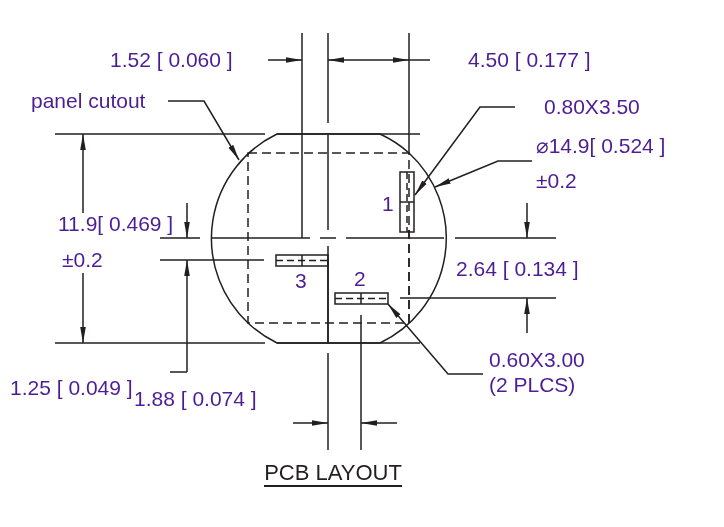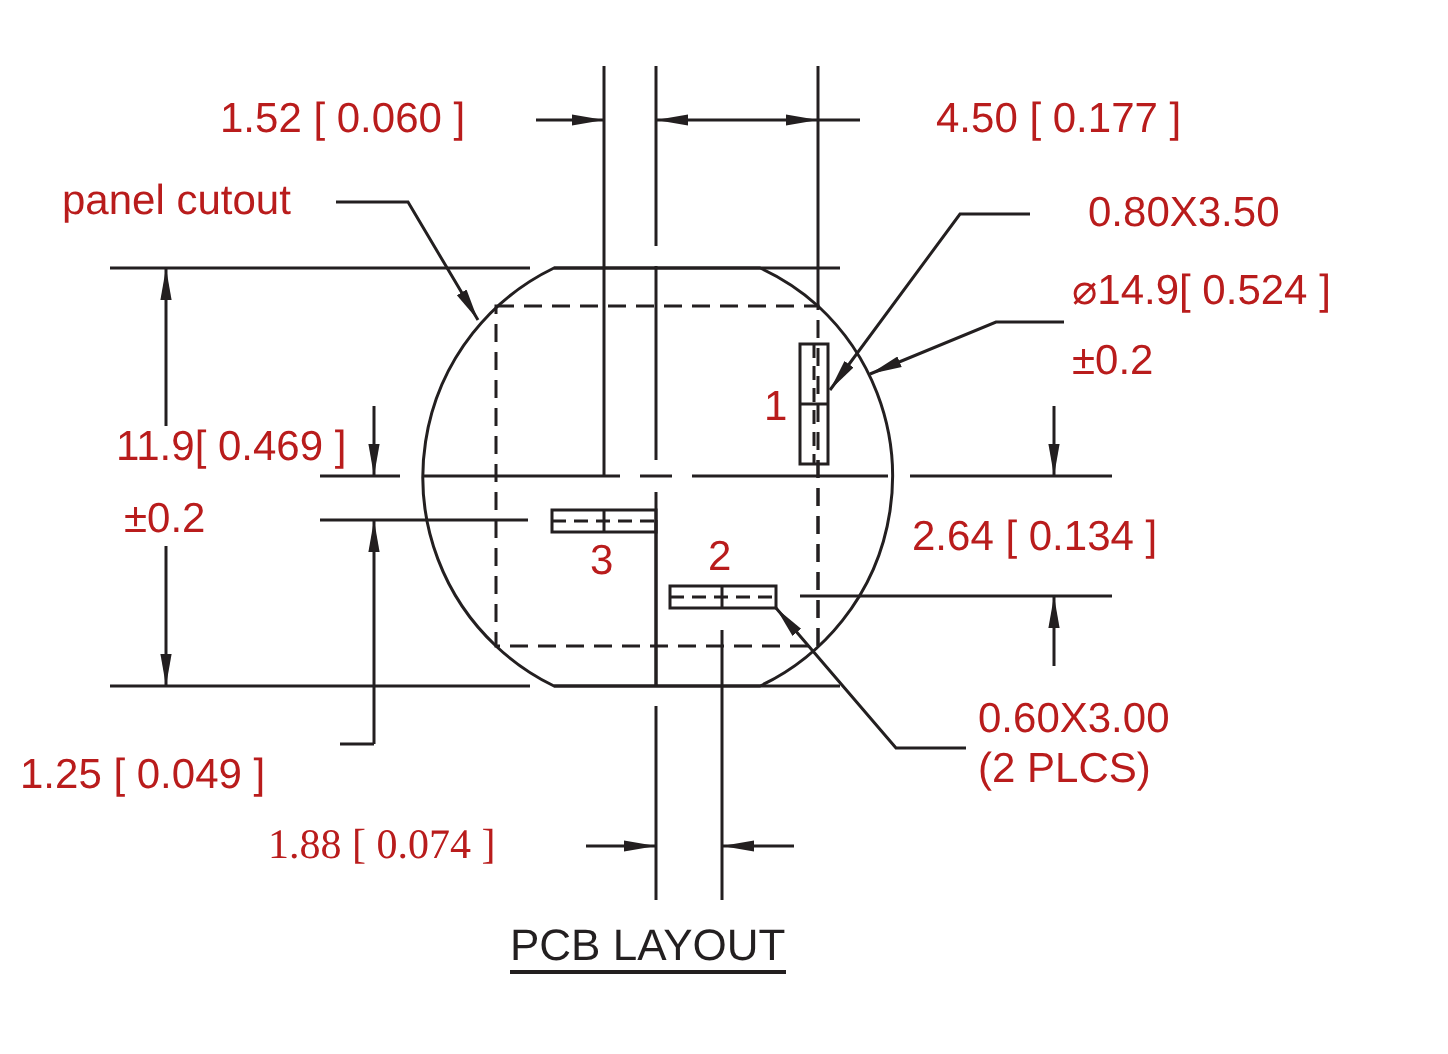--- a/index.html
+++ b/index.html
@@ -1,19 +1,19 @@
 <!DOCTYPE html>
 <html><head>
 <meta charset="utf-8">
 <style>
   html, body { margin:0; padding:0; background:#ffffff; }
   body { width:724px; height:527px; position:relative; overflow:hidden; font-family:"Liberation Sans", sans-serif; color:#231f20; }
   svg { position:absolute; left:0; top:0; }
-  .lbl { position:absolute; font-size:21px; line-height:1; white-space:nowrap; color:#b91c1c; }
-  .title { position:absolute; font-size:22px; line-height:1; white-space:nowrap; }
+  .lbl { position:absolute; font-size:21px; line-height:1; white-space:nowrap; color:#4c1d95; }
+  .title { position:absolute; font-size:22px; line-height:1; text-align:center; white-space:nowrap; }
   .title .l1 { border-bottom:2px solid #231f20; padding-bottom:1px; display:inline-block; }
 </style>
 </head>
 <body>
 
 <svg width="724" height="527" viewBox="0 0 724 527" xmlns="http://www.w3.org/2000/svg">
   <defs>
     <marker id="ah" viewBox="0 0 10 10" refX="10" refY="5" markerWidth="10" markerHeight="8" orient="auto-start-reverse" markerUnits="userSpaceOnUse">
       <path d="M0,1.5 L10,5 L0,8.5 z" fill="#231f20"></path>
     </marker>
@@ -93,21 +93,21 @@
 <div class="lbl" style="left:31px; top:90px;">panel cutout</div>
 <div class="lbl" style="left:544px; top:96px;">0.80X3.50</div>
 <div class="lbl" style="left:536px; top:135px;">⌀14.9[ 0.524 ]</div>
 <div class="lbl" style="left:536px; top:170px;">±0.2</div>
 <div class="lbl" style="left:17px; top:213px;margin-left:41px;">11.9[ 0.469 ]</div>
 <div class="lbl" style="left:62px; top:249px;">±0.2</div>
 <div class="lbl" style="left:456px; top:258px;">2.64 [ 0.134 ]</div>
 <div class="lbl" style="left:10px; top:377px;">1.25 [ 0.049 ]</div>
 <div class="lbl" style="left:489px; top:349px;">0.60X3.00</div>
 <div class="lbl" style="left:489px; top:374px;">(2 PLCS)</div>
-<div class="lbl" style="left:134px; top:412px;font-family:Liberation Serif, serif;">1.88 [ 0.074 ]</div>
+<div class="lbl" style="left:134px; top:388px;">1.88 [ 0.074 ]</div>
 
 <div class="lbl" style="left:382px; top:193px;">1</div>
 <div class="lbl" style="left:354px; top:268px;">2</div>
 <div class="lbl" style="left:295px; top:270px;">3</div>
 
 <div class="title" style="left:255px; top:462px; width:156px;">
   <span class="l1">PCB LAYOUT</span><br>
 </div>
 
 </body></html>

